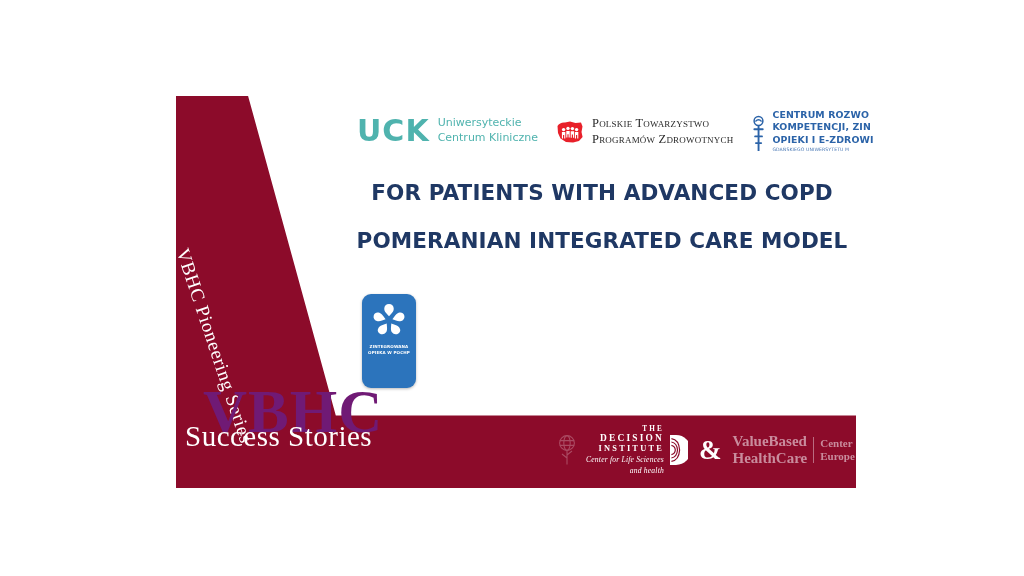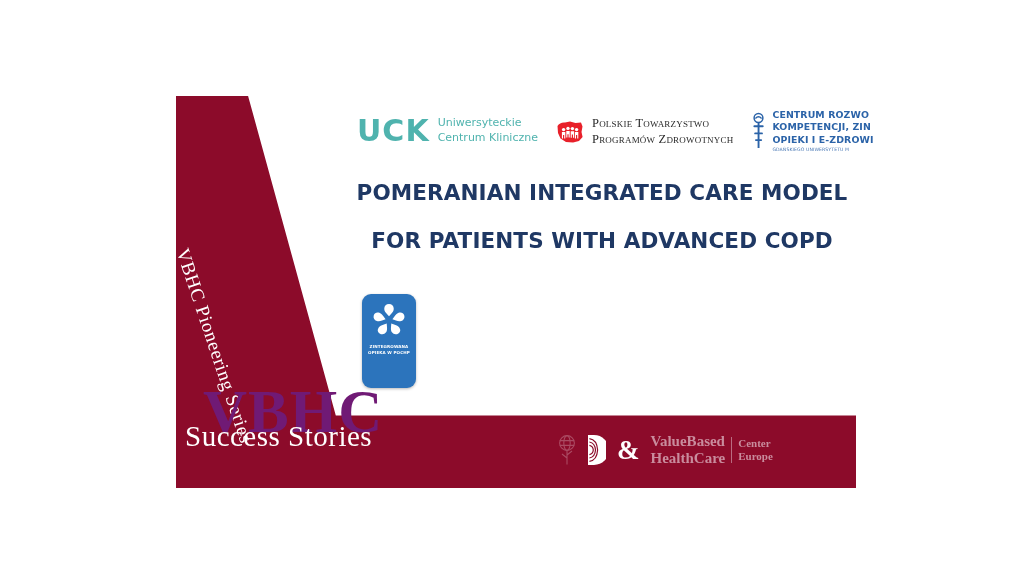--- a/index.html
+++ b/index.html
@@ -108,21 +108,21 @@
     font-size:12.5px;
     color:#2A2A2A;
     line-height:1.28;
     letter-spacing:.2px;
     white-space:nowrap;
     font-variant:small-caps;
   }
 
   
   .crk{
-    display:flex;align-items:center;gap:5px;
+    display:flex;align-items:flex-end;gap:5px;
     overflow:hidden;
     width:126px;flex:0 0 126px;
   }
   .crk-mark{width:17px;height:38px;flex:0 0 17px;}
   .crk-words{
     font-family:"DejaVu Sans", sans-serif;
     font-size:9.4px;
     font-weight:700;
     color:#2B63A8;
     line-height:1.3;
@@ -283,22 +283,22 @@
       <span class="crk-words">
         <span>CENTRUM ROZWO</span><br>
         <span>KOMPETENCJI, ZIN</span><br>
         <span>OPIEKI I E-ZDROWI</span>
         <span class="crk-fine">GDAŃSKIEGO UNIWERSYTETU M</span>
       </span>
     </div>
   </div>
 
   <div class="title-block">
+    <div class="title-line">FOR PATIENTS WITH ADVANCED COPD</div>
     <div class="title-line">POMERANIAN INTEGRATED CARE MODEL</div>
-    <div class="title-line">FOR PATIENTS WITH ADVANCED COPD</div>
   </div>
 
   <div class="copd-badge">
     <span>
       <svg viewBox="0 0 40 40" width="38" height="38" aria-hidden="true">
         <g fill="#ffffff">
           <path d="M20 3.2 c2.9 0 5 2.1 5 4.9 0 2.1 -1.2 3.6 -2.4 5 l-2.6 3 -2.6 -3
                    c-1.2 -1.4 -2.4 -2.9 -2.4 -5 0 -2.8 2.1 -4.9 5 -4.9 z"></path>
           <path d="M36 14.9 c0.9 2.7 -0.5 5.3 -3.2 6.2 -2 0.7 -3.8 0.1 -5.5 -0.5
                    l-3.7 -1.3 2.3 -3.2 c1.1 -1.5 2.2 -3 4.2 -3.7 2.7 -0.9 5 0 5.9 2.5 z"></path>
@@ -323,20 +323,27 @@
       <span class="tdi-glyph">
         <svg viewBox="0 0 26 38" width="26" height="38" aria-hidden="true">
           <g fill="none" stroke="#B0556C" stroke-width="1.1" opacity=".85">
             <circle cx="11" cy="12" r="7.4"></circle>
             <ellipse cx="11" cy="12" rx="3.2" ry="7.4"></ellipse>
             <path d="M3.8 9.6 h14.4 M3.8 14.4 h14.4"></path>
             <path d="M11 19.4 v14 M11 24 l5 -4 M11 27 l-5 -4"></path>
           </g>
         </svg>
       </span>
+      <span class="tdi-text">
+        <div class="tdi-the">THE</div>
+        <div class="tdi-decision">DECISION</div>
+        <div class="tdi-institute">INSTITUTE</div>
+        <div class="tdi-tag">Center for Life Sciences</div>
+        <div class="tdi-tag">and health</div>
+      </span>
       <span class="tdi-d">
         <svg viewBox="0 0 20 32" width="20" height="32" aria-hidden="true">
           <path d="M2 1 h6 a15 15 0 0 1 0 30 h-6 z" fill="#ffffff"></path>
           <g stroke="#8C0B2A" stroke-width="1.2" fill="none">
             <path d="M3.4 4.6 q7.6 1.2 8.2 11.4 q-0.6 10.2 -8.2 11.4"></path>
             <path d="M3.4 8 q5.6 1 6.1 8 q-0.5 7 -6.1 8"></path>
             <path d="M3.4 11.4 q3.6 0.8 3.9 4.6 q-0.3 3.8 -3.9 4.6"></path>
           </g>
         </svg>
       </span>

